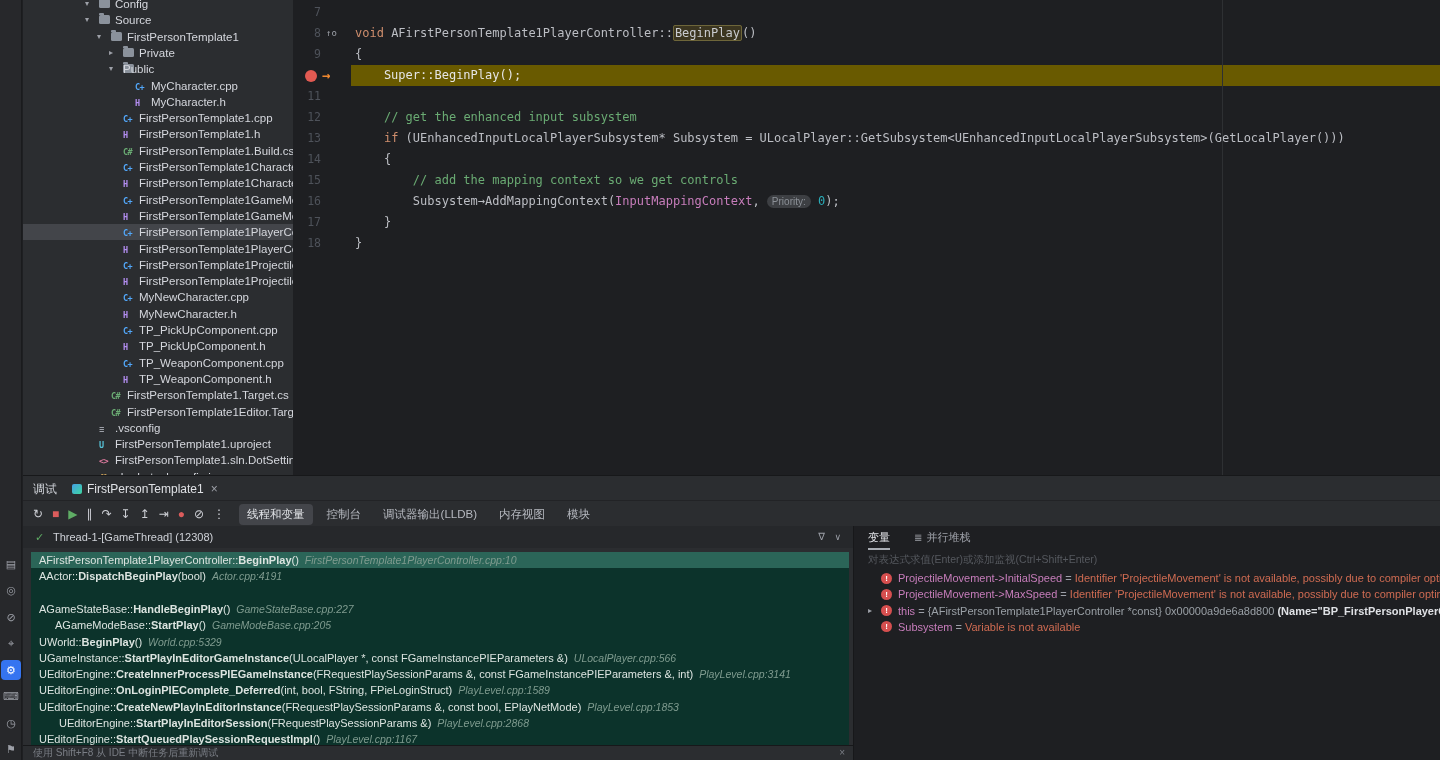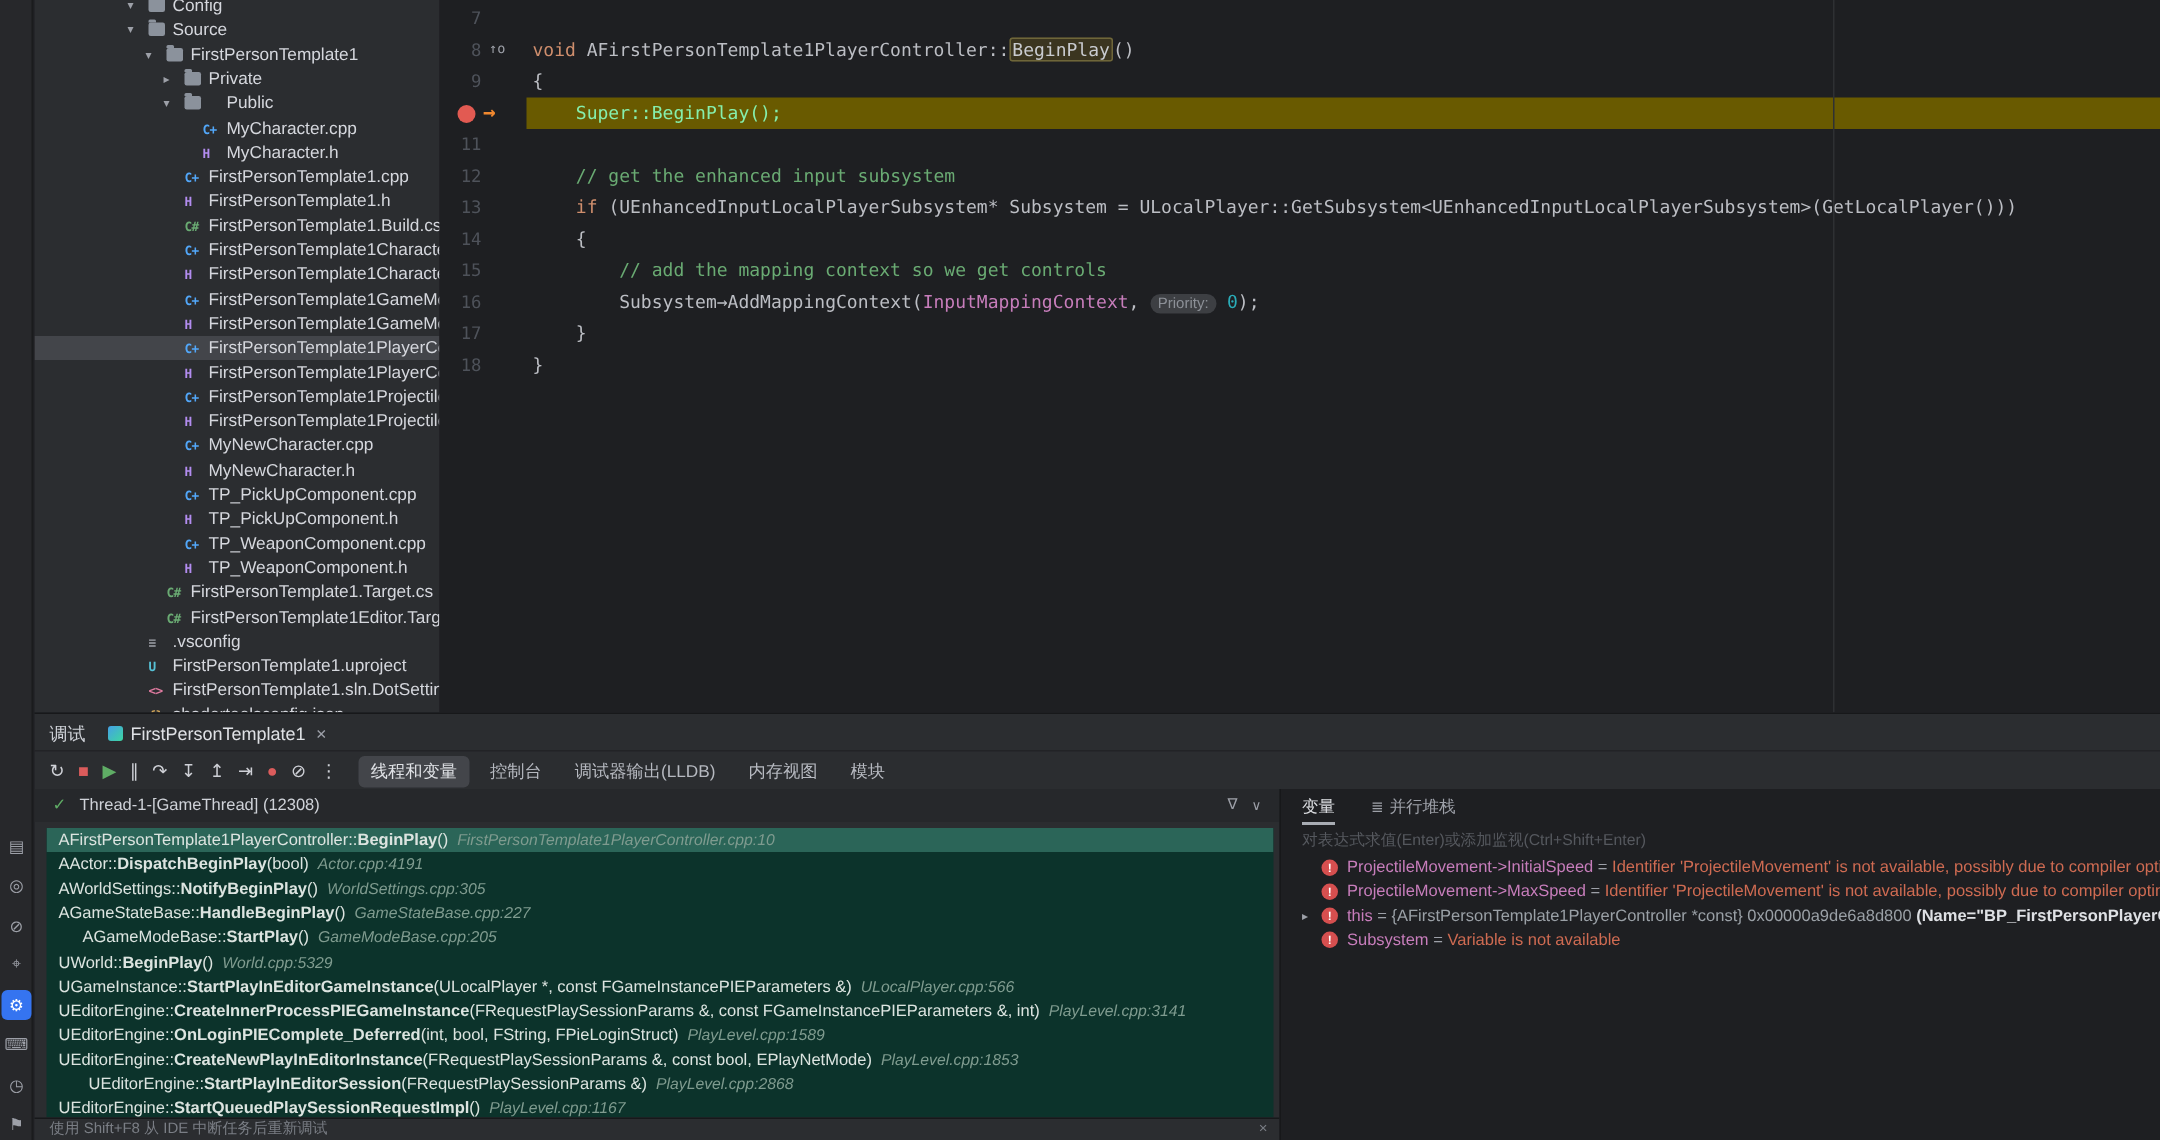--- a/index.html
+++ b/index.html
@@ -32,21 +32,21 @@
             font-family:"DejaVu Sans Mono",monospace; font-size:12px; }
   .guide { position:absolute; left:929px; top:0; height:475px; border-left:1px solid #2e3033; }
   .code-line { position:absolute; left:0; width:100%; height:21px; line-height:21px; white-space:pre; }
   .lnum { position:absolute; left:0; width:28px; text-align:right; color:#4e525a; font-size:11.5px; }
   .code-text { position:absolute; left:62px; white-space:pre; }
   .exec-band { position:absolute; left:58px; right:0; top:0; height:21px; background:#695a00; }
   .bp-disc { position:absolute; left:12px; top:4.5px; width:12px; height:12px; border-radius:50%; background:#e25a52; }
   .bp-arrow { position:absolute; left:29px; top:0; color:#f0882f; font-weight:bold; font-size:14px; }
   .ovr-icon { position:absolute; left:33px; top:0; color:#9da0a8; font-size:9px; }
   .tk-df { color:#bcbec4; } .tk-kw { color:#cf8e6d; } .tk-cm { color:#6aab73; }
-  .tk-fld { color:#c77dbb; } .tk-num { color:#2aacb8; } .tk-ex { color:#86efac; position:relative; }
+  .tk-fld { color:#c77dbb; } .tk-num { color:#2aacb8; } .tk-ex { color:#e5e5e5; position:relative; }
   .tk-hl { color:#c9cbd0; background:#3b3520; border:1px solid #6e663a; border-radius:2px; padding:0 1px; }
   .tk-inlay { background:#3d3f43; color:#8c9097; border-radius:7px; padding:1px 5px; font-size:10px; font-family:"Liberation Sans",sans-serif; }
   .code-text > span { position:relative; }
 
   
   #bottom-panel { position:absolute; left:23px; top:475px; width:1417px; height:285px; background:#2b2d30; border-top:1px solid #17181a; }
   .dbg-header { position:absolute; top:0; left:0; right:0; height:25px; border-bottom:1px solid #222326; }
   .dbg-title { position:absolute; left:10px; top:5px; font-size:12px; color:#cfd2d8; }
   .dbg-tab { position:absolute; left:42px; top:2px; height:21px; display:flex; align-items:center; gap:5px; font-size:12px; color:#dfe1e5; padding:0 7px; }
   .run-cfg-icon { width:10px; height:10px; border-radius:2px; background:linear-gradient(135deg,#45a0e6,#3dd6a0); }
@@ -127,21 +127,21 @@
       <span class="tree-label" style="left: 104px;">FirstPersonTemplate1</span>
     </div>
     <div class="tree-row" style="top: 44.9px;">
       <span class="tree-chevron" style="left: 86px;">▸</span>
       <span class="tree-icon icon-folder" style="left: 100px;"></span>
       <span class="tree-label" style="left: 116px;">Private</span>
     </div>
     <div class="tree-row" style="top: 61.2px;">
       <span class="tree-chevron" style="left: 86px;">▾</span>
       <span class="tree-icon icon-folder" style="left: 100px;"></span>
-      <span class="tree-label" style="left: 128px;">Public</span>
+      <span class="tree-label" style="left: 100px;">Public</span>
     </div>
     <div class="tree-row" style="top: 77.5px;">
       <span class="tree-icon badge" style="left: 112px; color: rgb(82, 167, 249);">C+</span>
       <span class="tree-label" style="left: 128px;">MyCharacter.cpp</span>
     </div>
     <div class="tree-row" style="top: 93.8px;">
       <span class="tree-icon badge" style="left: 112px; color: rgb(179, 141, 240);">H</span>
       <span class="tree-label" style="left: 128px;">MyCharacter.h</span>
     </div>
     <div class="tree-row" style="top: 110.1px;">
@@ -293,21 +293,20 @@
     <div class="stack-side">
       <div class="thread-row">
         <span class="thread-check">✓</span>
         <span class="thread-label">Thread-1-[GameThread] (12308)</span>
         <span class="thread-funnel">∇</span>
         <span class="thread-chevron">∨</span>
       </div>
       <div id="frames" class="frames">
           <div class="frame-row selected" style="top: 0px;"><span class="frame-cls">AFirstPersonTemplate1PlayerController::</span><span class="frame-fn">BeginPlay</span><span class="frame-args">()</span><span class="frame-loc">FirstPersonTemplate1PlayerController.cpp:10</span></div>
           <div class="frame-row" style="top: 16.3px;"><span class="frame-cls">AActor::</span><span class="frame-fn">DispatchBeginPlay</span><span class="frame-args">(bool)</span><span class="frame-loc">Actor.cpp:4191</span></div>
-          <div class="frame-row" style="top: 32.6px;"><span class="frame-cls">AWorldSettings::</span><span class="frame-fn">NotifyBeginPlay</span><span class="frame-args">()</span><span class="frame-loc">WorldSettings.cpp:305</span></div>
           <div class="frame-row" style="top: 48.9px;"><span class="frame-cls">AGameStateBase::</span><span class="frame-fn">HandleBeginPlay</span><span class="frame-args">()</span><span class="frame-loc">GameStateBase.cpp:227</span></div>
           <div class="frame-row" style="top: 65.2px; padding-left: 24px;"><span class="frame-cls">AGameModeBase::</span><span class="frame-fn">StartPlay</span><span class="frame-args">()</span><span class="frame-loc">GameModeBase.cpp:205</span></div>
           <div class="frame-row" style="top: 81.5px;"><span class="frame-cls">UWorld::</span><span class="frame-fn">BeginPlay</span><span class="frame-args">()</span><span class="frame-loc">World.cpp:5329</span></div>
           <div class="frame-row" style="top: 97.8px;"><span class="frame-cls">UGameInstance::</span><span class="frame-fn">StartPlayInEditorGameInstance</span><span class="frame-args">(ULocalPlayer *, const FGameInstancePIEParameters &amp;)</span><span class="frame-loc">ULocalPlayer.cpp:566</span></div>
           <div class="frame-row" style="top: 114.1px;"><span class="frame-cls">UEditorEngine::</span><span class="frame-fn">CreateInnerProcessPIEGameInstance</span><span class="frame-args">(FRequestPlaySessionParams &amp;, const FGameInstancePIEParameters &amp;, int)</span><span class="frame-loc">PlayLevel.cpp:3141</span></div>
           <div class="frame-row" style="top: 130.4px;"><span class="frame-cls">UEditorEngine::</span><span class="frame-fn">OnLoginPIEComplete_Deferred</span><span class="frame-args">(int, bool, FString, FPieLoginStruct)</span><span class="frame-loc">PlayLevel.cpp:1589</span></div>
           <div class="frame-row" style="top: 146.7px;"><span class="frame-cls">UEditorEngine::</span><span class="frame-fn">CreateNewPlayInEditorInstance</span><span class="frame-args">(FRequestPlaySessionParams &amp;, const bool, EPlayNetMode)</span><span class="frame-loc">PlayLevel.cpp:1853</span></div>
           <div class="frame-row" style="top: 163px; margin-left: 20px;"><span class="frame-cls">UEditorEngine::</span><span class="frame-fn">StartPlayInEditorSession</span><span class="frame-args">(FRequestPlaySessionParams &amp;)</span><span class="frame-loc">PlayLevel.cpp:2868</span></div>
           <div class="frame-row" style="top: 179.3px;"><span class="frame-cls">UEditorEngine::</span><span class="frame-fn">StartQueuedPlaySessionRequestImpl</span><span class="frame-args">()</span><span class="frame-loc">PlayLevel.cpp:1167</span></div>
         </div>

